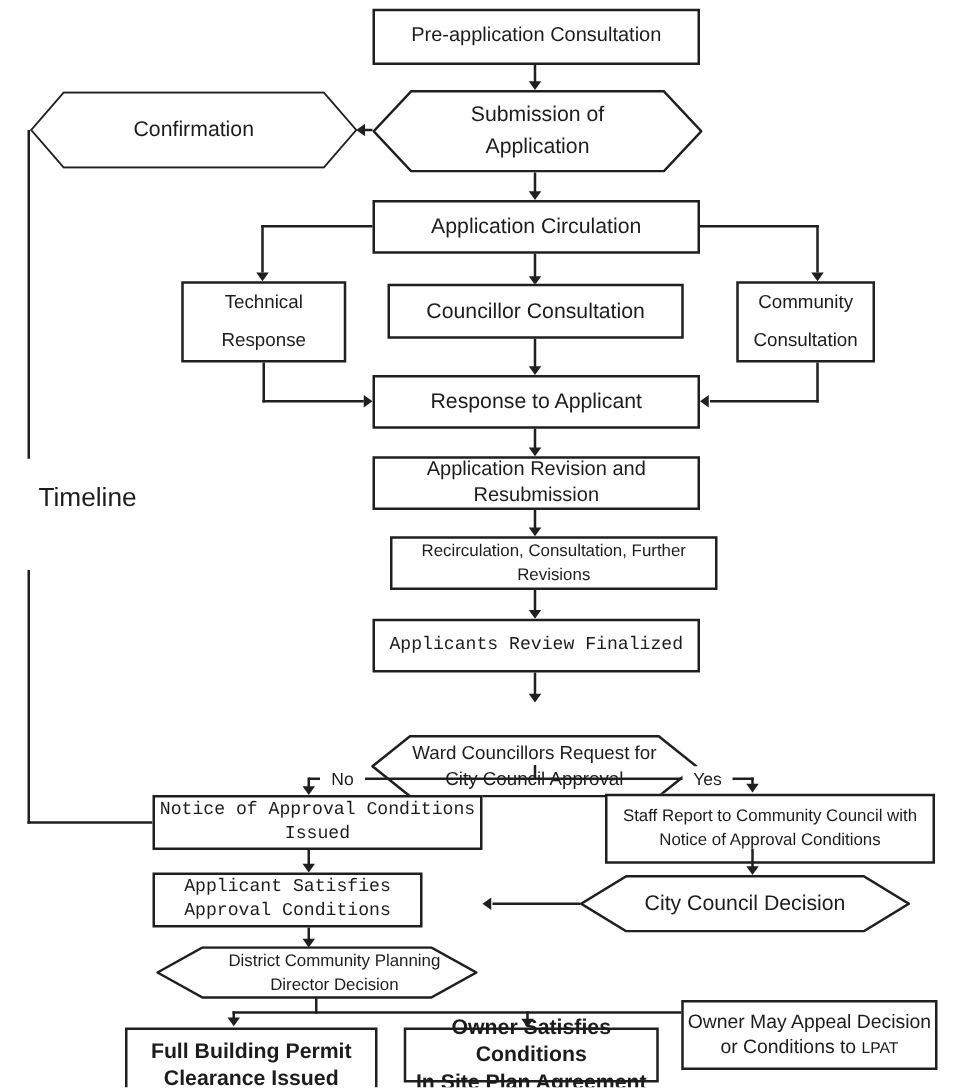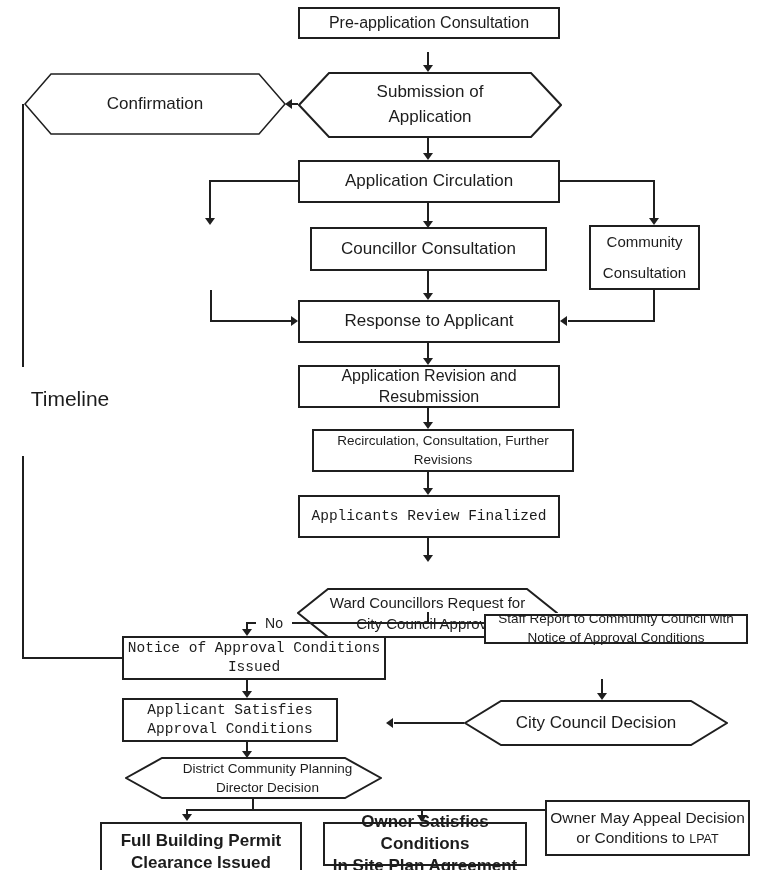--- a/index.html
+++ b/index.html
@@ -47,21 +47,21 @@
 
 <div class="canvas">
 
   <div class="vline" style="left:22px;top:104px;height:263px"></div>
   <div class="timeline">
     <div>Timeline</div>
   </div>
   <div class="vline" style="left:22px;top:456px;height:203px"></div>
   <div class="hline" style="left:22px;top:657px;width:100px"></div>
 
-  <div class="box fs16" style="left:298px;top:7px;width:262px;height:32px">
+  <div class="box fs16" style="left:298px;top:7px;width:262px;height:45px">
     <span>Pre-application Consultation</span>
   </div>
   <div class="vline" style="left:427px;top:52px;height:14px"></div>
   <div class="arr-d" style="left:423px;top:65px"></div>
 
   <div class="hex" style="left:298px;top:72px;width:264px;height:66px">
     <svg width="264" height="66" viewBox="0 0 264 66">
       <polygon points="31,1 233,1 263,33 233,65 31,65 1,33" fill="#ffffff" stroke="#1f1f1f" stroke-width="2"></polygon>
     </svg>
     <div class="hex-label fs17">
@@ -93,20 +93,24 @@
   <div class="vline" style="left:209px;top:180px;height:38px"></div>
   <div class="arr-d" style="left:205px;top:218px"></div>
 
   <div class="hline" style="left:560px;top:180px;width:95px"></div>
   <div class="vline" style="left:653px;top:180px;height:38px"></div>
   <div class="arr-d" style="left:649px;top:218px"></div>
 
   <div class="vline" style="left:427px;top:203px;height:19px"></div>
   <div class="arr-d" style="left:423px;top:221px"></div>
 
+  <div class="box fs15 wide2" style="left:145px;top:225px;width:132px;height:65px">
+    <span>Technical</span>
+    <span>Response</span>
+  </div>
   <div class="box fs17" style="left:310px;top:227px;width:237px;height:44px">
     <span>Councillor Consultation</span>
   </div>
   <div class="box fs15 wide2" style="left:589px;top:225px;width:111px;height:65px">
     <span>Community</span>
     <span>Consultation</span>
   </div>
 
   <div class="vline" style="left:210px;top:290px;height:32px"></div>
   <div class="hline" style="left:210px;top:320px;width:81px"></div>
@@ -159,21 +163,21 @@
   <div class="branch-label" style="left:256px;top:613px;width:36px">No</div>
   <div class="branch-label" style="left:546px;top:613px;width:40px">Yes</div>
   <div class="vline" style="left:246px;top:622px;height:8px"></div>
   <div class="arr-d" style="left:242px;top:629px"></div>
   <div class="vline" style="left:601px;top:622px;height:6px"></div>
   <div class="arr-d" style="left:597px;top:627px"></div>
 
   <div class="box fs145" style="left:122px;top:636px;width:264px;height:44px">
     <span>Notice of Approval Conditions Issued</span>
   </div>
-  <div class="box fs135" style="left:470px;top:614px;width:264px;height:30px">
+  <div class="box fs135" style="left:470px;top:635px;width:264px;height:56px">
     <span>Staff Report to Community Council with</span>
     <span>Notice of Approval Conditions</span>
   </div>
 
   <div class="vline" style="left:246px;top:680px;height:12px"></div>
   <div class="arr-d" style="left:242px;top:691px"></div>
   <div class="vline" style="left:601px;top:679px;height:15px"></div>
   <div class="arr-d" style="left:597px;top:693px"></div>
 
   <div class="box fs145" style="left:122px;top:698px;width:216px;height:44px">

